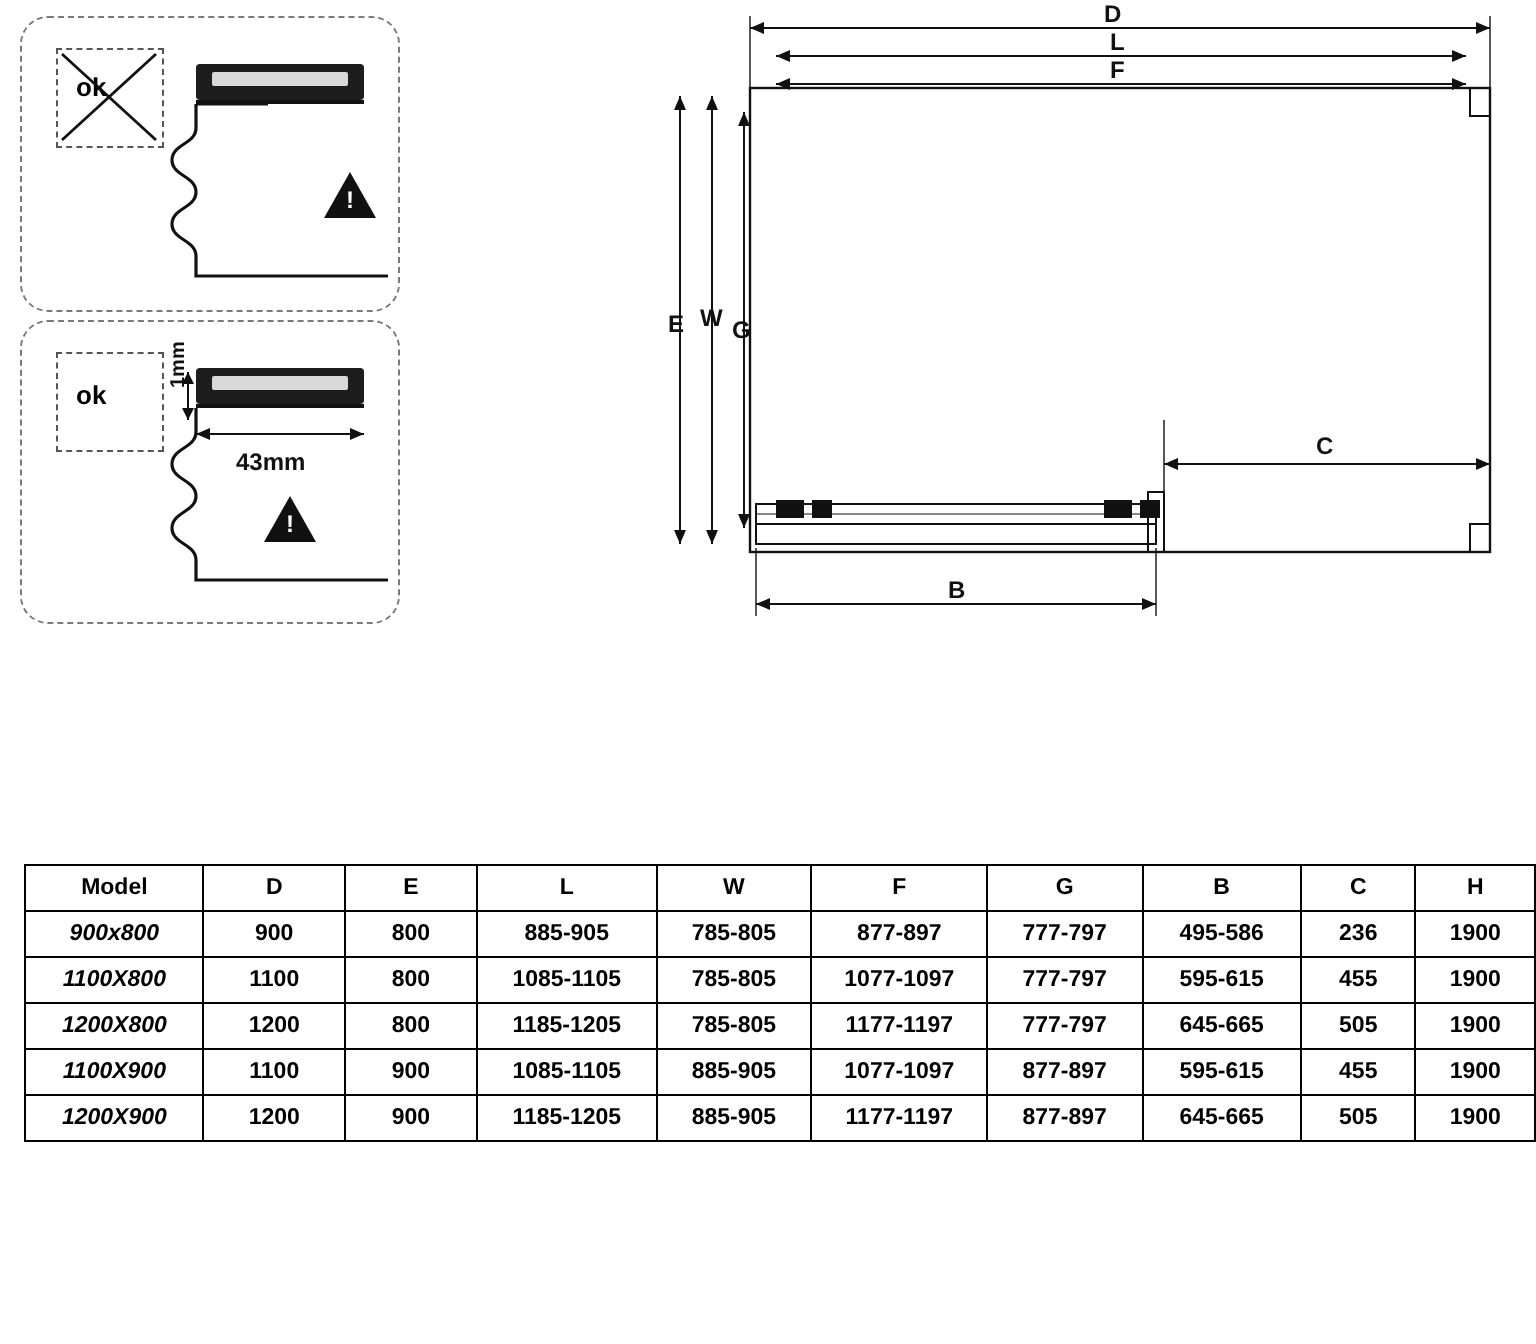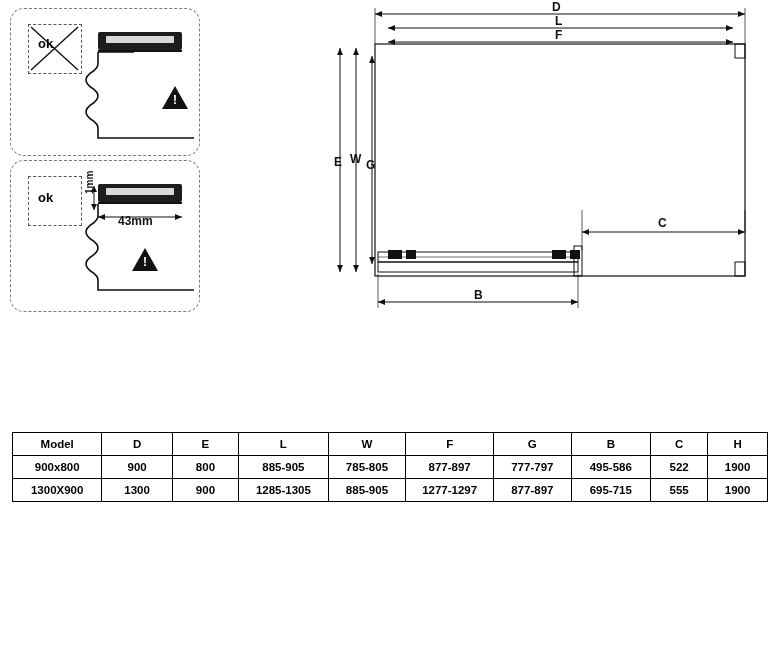--- a/index.html
+++ b/index.html
@@ -28,21 +28,21 @@
   
   svg{display:block;overflow:visible;}
 
   
   #draw{position:absolute;left:330px;top:0;width:438px;height:330px;}
 
   
   table{position:absolute;left:12px;top:432px;border-collapse:collapse;font-size:11.5px;border-radius:28px;}
   th,td{border:1px solid #000;text-align:center;padding:5px 2px;font-weight:bold;white-space:nowrap;}
   thead th{font-weight:bold;}
-  td.model{font-weight:bold;}
+  td.model{font-weight:bold;font-style:italic;}
 </style>
 </head>
 <body>
 
 <div id="left-panel">
 
   <div class="dashbox" style="left:0;top:0;width:188px;height:146px;"></div>
 
   <div class="okbox" style="left:18px;top:16px;width:52px;height:48px;"></div>
   <div class="okword" style="left:28px;top:28px;">ok</div>
@@ -79,21 +79,21 @@
     <polygon points="8,2 5,8 11,8" fill="#111"></polygon>
     <polygon points="8,26 5,20 11,20" fill="#111"></polygon>
   </svg>
   <div class="lbl-sm" style="left:74px;top:186px;transform:rotate(-90deg);transform-origin:left top;">1mm</div>
 
   <svg class="abs" style="left:86px;top:200px;" width="92" height="18">
     <line x1="2" y1="9" x2="86" y2="9" stroke="#111" stroke-width="1"></line>
     <polygon points="2,9 9,6 9,12" fill="#111"></polygon>
     <polygon points="86,9 79,6 79,12" fill="#111"></polygon>
   </svg>
-  <div class="lbl" style="left:108px;top:206px;text-align:right;">43mm</div>
+  <div class="lbl" style="left:108px;top:216px;text-align:right;">43mm</div>
 
   <svg class="abs" style="left:36px;top:196px;" width="150" height="96">
     <path d="M52 0 L52 12 C52 20 40 20 40 28 C40 36 52 36 52 44 C52 52 40 52 40 60 C40 68 52 68 52 76 L52 86 L148 86" fill="none" stroke="#111" stroke-width="1.6"></path>
   </svg>
 
   <div class="warn" style="left:122px;top:240px;">
     <i>!</i>
   </div>
 </div>
 
@@ -182,29 +182,65 @@
   <tbody id="table-body">
       <tr>
         <td class="model">900x800</td>
         <td>900</td>
         <td>800</td>
         <td>885-905</td>
         <td>785-805</td>
         <td>877-897</td>
         <td>777-797</td>
         <td>495-586</td>
-        <td>522</td>
-        <td>1900</td>
-      </tr>
-      <tr>
-        <td class="model">1300X900</td>
-        <td>1300</td>
+        <td>236</td>
+        <td>1900</td>
+      </tr>
+      <tr>
+        <td class="model">1100X800</td>
+        <td>1100</td>
+        <td>800</td>
+        <td>1085-1105</td>
+        <td>785-805</td>
+        <td>1077-1097</td>
+        <td>777-797</td>
+        <td>595-615</td>
+        <td>455</td>
+        <td>1900</td>
+      </tr>
+      <tr>
+        <td class="model">1200X800</td>
+        <td>1200</td>
+        <td>800</td>
+        <td>1185-1205</td>
+        <td>785-805</td>
+        <td>1177-1197</td>
+        <td>777-797</td>
+        <td>645-665</td>
+        <td>505</td>
+        <td>1900</td>
+      </tr>
+      <tr>
+        <td class="model">1100X900</td>
+        <td>1100</td>
         <td>900</td>
-        <td>1285-1305</td>
+        <td>1085-1105</td>
         <td>885-905</td>
-        <td>1277-1297</td>
+        <td>1077-1097</td>
         <td>877-897</td>
-        <td>695-715</td>
-        <td>555</td>
+        <td>595-615</td>
+        <td>455</td>
+        <td>1900</td>
+      </tr>
+      <tr>
+        <td class="model">1200X900</td>
+        <td>1200</td>
+        <td>900</td>
+        <td>1185-1205</td>
+        <td>885-905</td>
+        <td>1177-1197</td>
+        <td>877-897</td>
+        <td>645-665</td>
+        <td>505</td>
         <td>1900</td>
       </tr>
     </tbody>
 </table>
 
 </body></html>

